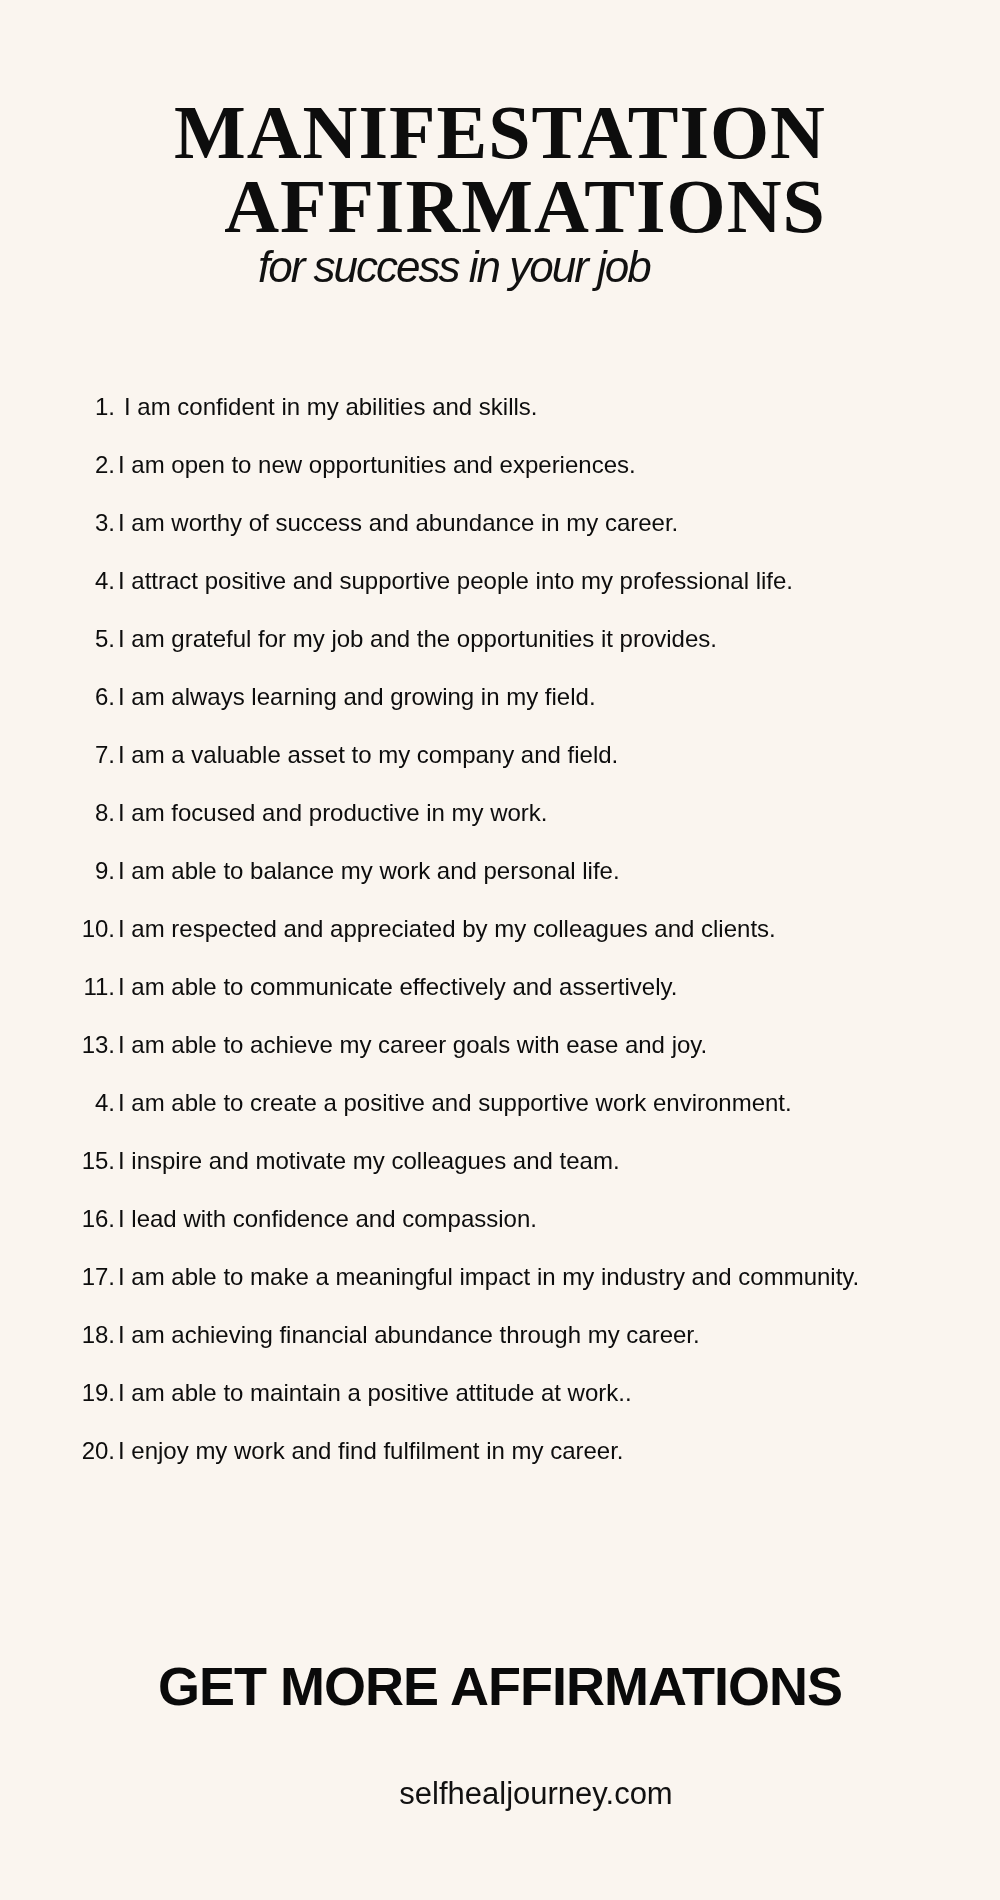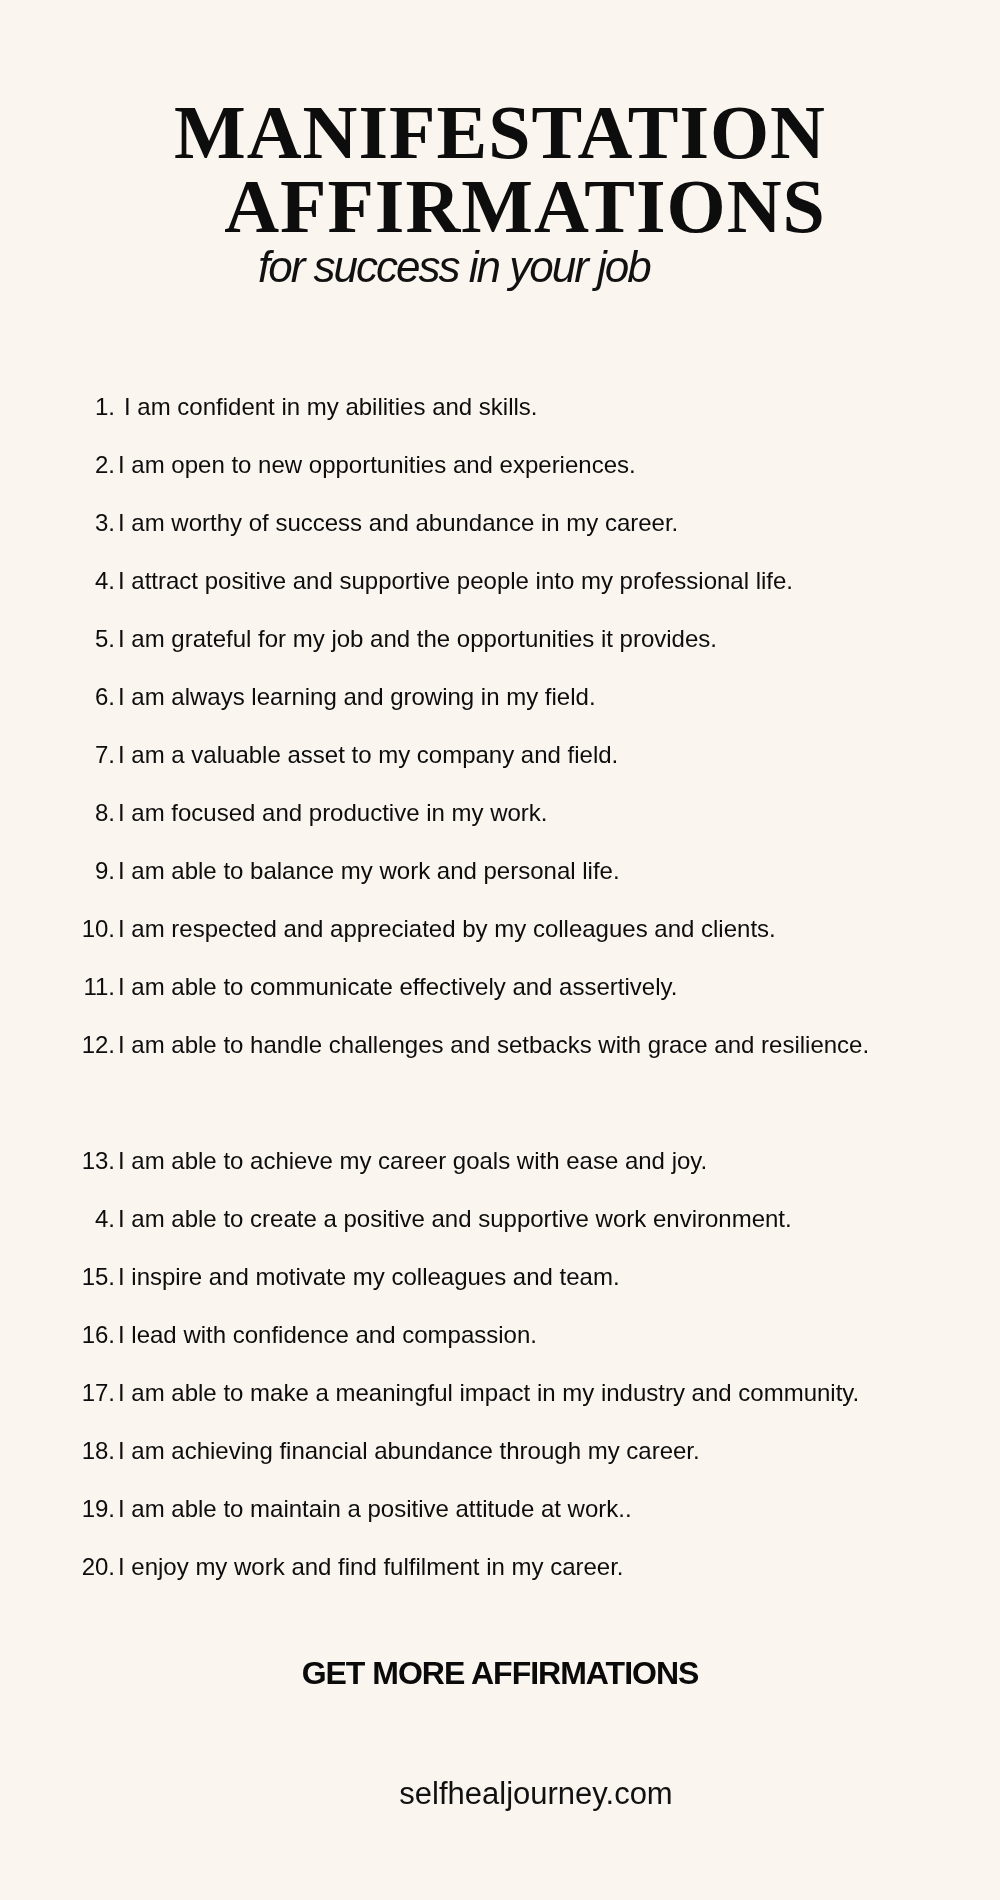--- a/index.html
+++ b/index.html
@@ -27,21 +27,21 @@
     font-family:"Liberation Sans",sans-serif; font-size:24px; line-height:50px;
   }
   ol.list li .num { position:absolute; right:885px; text-align:right; }
   ol.list li .txt { position:absolute; left:118px; width:802px; }
   ol.list li.n1 .txt { left:124px; }
   ol.list li.wrap { height:116px; }
   ol.list li.wrap .txt { text-align:justify; text-align-last:left; line-height:58px; top:-4px; }
   .cta {
     position:absolute; left:0; width:1000px; top:1655px; text-align:center;
     font-family:"Liberation Sans",sans-serif; font-weight:bold;
-    font-size:32px; letter-spacing:-1px; color:#0a0a0a;
+    font-size:54px; letter-spacing:-1px; color:#0a0a0a;
   }
   .site {
     position:absolute; left:0; width:1000px; top:1776px; text-align:center;
     font-family:"Liberation Sans",sans-serif; font-size:31px; color:#111;padding-left:36px;
   }
 </style>
 </head>
 <body>
 
 <h1 id="t1" class="title">MANIFESTATION</h1>
@@ -86,24 +86,20 @@
       <span class="txt">I am able to balance my work and personal life.</span>
     </li>
   <li>
       <span class="num">10.</span>
       <span class="txt">I am respected and appreciated by my colleagues and clients.</span>
     </li>
   <li>
       <span class="num">11.</span>
       <span class="txt">I am able to communicate effectively and assertively.</span>
     </li>
-  <li class="wrap">
-      <span class="num">12.</span>
-      <span class="txt">I am able to handle challenges and setbacks with grace and resilience.</span>
-    </li>
   <li>
       <span class="num">13.</span>
       <span class="txt">I am able to achieve my career goals with ease and joy.</span>
     </li>
   <li>
       <span class="num">4.</span>
       <span class="txt">I am able to create a positive and supportive work environment.</span>
     </li>
   <li>
       <span class="num">15.</span>

